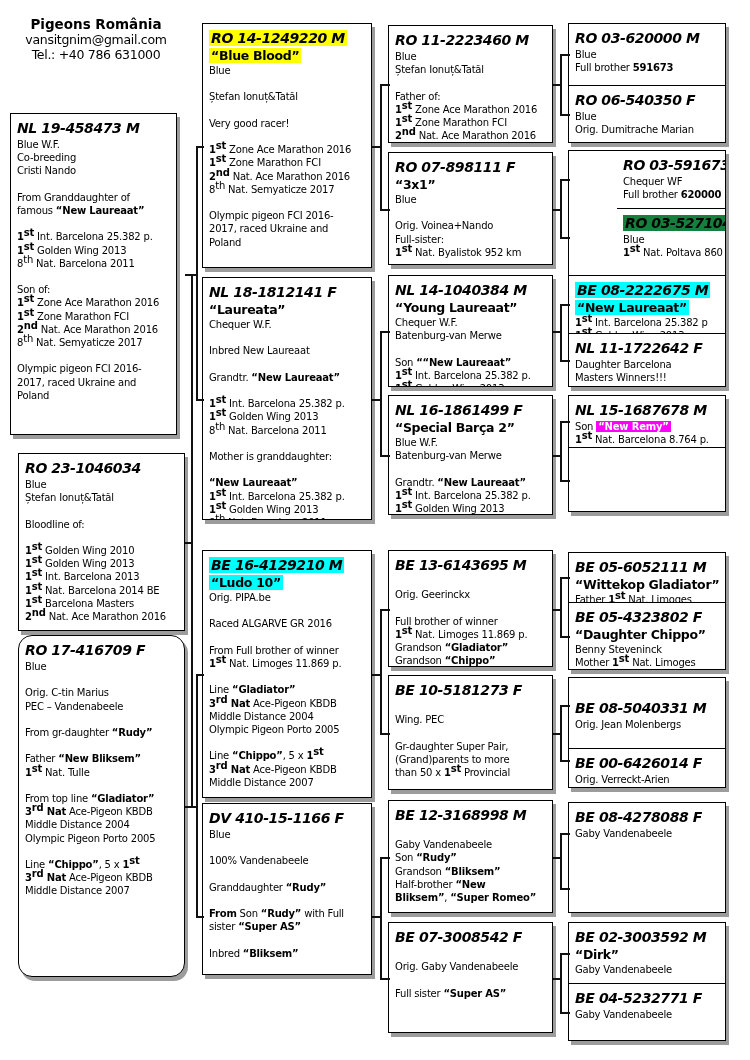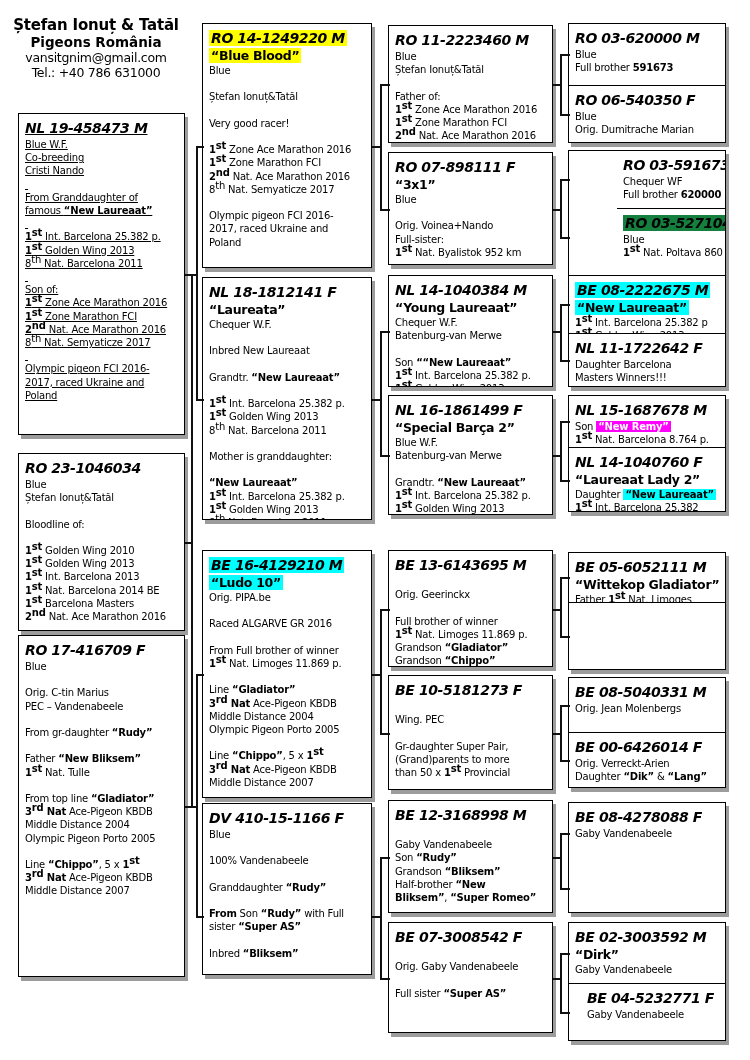--- a/index.html
+++ b/index.html
@@ -26,27 +26,26 @@
   .hl-red{background:#15803d;}
   .hl-magenta{background:#ff00ff;color:#ffffff;}
   .connector{position:absolute;background:#111;}
   sup{font-size:10px;vertical-align:super;line-height:0;}
 </style>
 </head>
 <body>
 
 <div class="page" id="page">
   <div class="owner-header">
-    <div class="owner-name">Ștefan Ionuț &amp; Tatăl</div>
     <div class="owner-loft">Pigeons România</div>
     <div class="owner-email">vansitgnim@gmail.com</div>
     <div class="owner-phone">Tel.: +40 786 631000</div>
   </div>
   <div id="tree">
-      <div class="box" style="left: 18px; top: 113px; width: 167px; height: 322px; text-decoration: underline;">
+      <div class="box" style="left: 10px; top: 113px; width: 167px; height: 322px;">
         <div class="ring">NL 19-458473 M</div>
         <div class="line">Blue W.F.</div>
         <div class="line center">Co-breeding</div>
         <div class="line center">Cristi Nando</div>
         <div class="line">&nbsp;</div>
         <div class="line">From Granddaughter of</div>
         <div class="line">famous <b>“New Laureaat”</b></div>
         <div class="line">&nbsp;</div>
         <div class="line"><b>1<sup>st</sup></b> Int. Barcelona 25.382 p.</div>
         <div class="line"><b>1<sup>st</sup></b> Golden Wing 2013</div>
@@ -69,21 +68,21 @@
         <div class="line">&nbsp;</div>
         <div class="line">Bloodline of:</div>
         <div class="line">&nbsp;</div>
         <div class="line"><b>1<sup>st</sup></b> Golden Wing 2010</div>
         <div class="line"><b>1<sup>st</sup></b> Golden Wing 2013</div>
         <div class="line"><b>1<sup>st</sup></b> Int. Barcelona 2013</div>
         <div class="line"><b>1<sup>st</sup></b> Nat. Barcelona 2014 BE</div>
         <div class="line"><b>1<sup>st</sup></b> Barcelona Masters</div>
         <div class="line"><b>2<sup>nd</sup></b> Nat. Ace Marathon 2016</div>
       </div>
-      <div class="box" style="left: 18px; top: 635px; width: 167px; height: 342px;">
+      <div class="box" style="left: 18px; top: 635px; width: 167px; height: 342px; border-radius: 14px;">
         <div class="ring">RO 17-416709 F</div>
         <div class="line">Blue</div>
         <div class="line">&nbsp;</div>
         <div class="line center">Orig. C-tin Marius</div>
         <div class="line center">PEC – Vandenabeele</div>
         <div class="line">&nbsp;</div>
         <div class="line">From gr-daughter <b>“Rudy”</b></div>
         <div class="line">&nbsp;</div>
         <div class="line">Father <b>“New Bliksem”</b></div>
         <div class="line"><b>1<sup>st</sup></b> Nat. Tulle</div>
@@ -277,36 +276,36 @@
           <div class="line">Daughter Barcelona</div>
           <div class="line">Masters Winners!!!</div>
         </div>
       </div>
       <div class="pairgroup" style="left: 568px; top: 395px; width: 158px; height: 117px;">
         <div class="box first" style="height: 52px;">
           <div class="ring">NL 15-1687678 M</div>
           <div class="line">Son <span class="hl hl-magenta"><b>“New Remy”</b></span></div>
           <div class="line"><b>1<sup>st</sup></b> Nat. Barcelona 8.764 p.</div>
         </div>
-        <div class="box" style="height: 63px;">
-          <div class="ring">NL 14-1040760 F</div>
-          <div class="bname">“Laureaat Lady 2”</div>
-          <div class="line">Daughter <span class="hl hl-cyan"><b>“New Laureaat”</b></span></div>
-          <div class="line"><b>1<sup>st</sup></b> Int. Barcelona 25.382</div>
-        </div>
       </div>
       <div class="pairgroup" style="left: 568px; top: 552px; width: 158px; height: 118px;">
         <div class="box first" style="height: 50px;">
           <div class="ring">BE 05-6052111 M</div>
           <div class="bname">“Wittekop Gladiator”</div>
           <div class="line">Father <b>1<sup>st</sup></b> Nat. Limoges</div>
         </div>
+        <div class="box" style="height: 66px;">
+          <div class="ring">BE 05-4323802 F</div>
+          <div class="bname">“Daughter Chippo”</div>
+          <div class="line center">Benny Steveninck</div>
+          <div class="line">Mother <b>1<sup>st</sup></b> Nat. Limoges</div>
+        </div>
       </div>
       <div class="pairgroup" style="left: 568px; top: 677px; width: 158px; height: 111px;">
-        <div class="box first" style="height: 55px;">
+        <div class="box first" style="height: 55px; margin-top: 16px;">
           <div class="ring">BE 08-5040331 M</div>
           <div class="line center">Orig. Jean Molenbergs</div>
         </div>
         <div class="box" style="height: 54px;">
           <div class="ring">BE 00-6426014 F</div>
           <div class="line center">Orig. Verreckt-Arien</div>
           <div class="line">Daughter <b>“Dik”</b> &amp; <b>“Lang”</b></div>
         </div>
       </div>
       <div class="pairgroup" style="left: 568px; top: 802px; width: 158px; height: 111px;">
@@ -314,21 +313,21 @@
           <div class="ring">BE 08-4278088 F</div>
           <div class="line center">Gaby Vandenabeele</div>
         </div>
       </div>
       <div class="pairgroup" style="left: 568px; top: 922px; width: 158px; height: 119px;">
         <div class="box first" style="height: 61px;">
           <div class="ring">BE 02-3003592 M</div>
           <div class="bname">“Dirk”</div>
           <div class="line center">Gaby Vandenabeele</div>
         </div>
-        <div class="box" style="height: 56px; margin-left: 12px;">
+        <div class="box" style="height: 56px;">
           <div class="ring">BE 04-5232771 F</div>
           <div class="line center">Gaby Vandenabeele</div>
         </div>
       </div>
       <div class="connector" style="left: 191px; top: 274px; width: 2px; height: 534px;"></div>
       <div class="connector" style="left: 185px; top: 542px; width: 8px; height: 2px;"></div>
       <div class="connector" style="left: 185px; top: 274px; width: 8px; height: 2px;"></div>
       <div class="connector" style="left: 185px; top: 806px; width: 8px; height: 2px;"></div>
       <div class="connector" style="left: 196px; top: 145.5px; width: 2px; height: 255px;"></div>
       <div class="connector" style="left: 185px; top: 274px; width: 13px; height: 2px;"></div>

